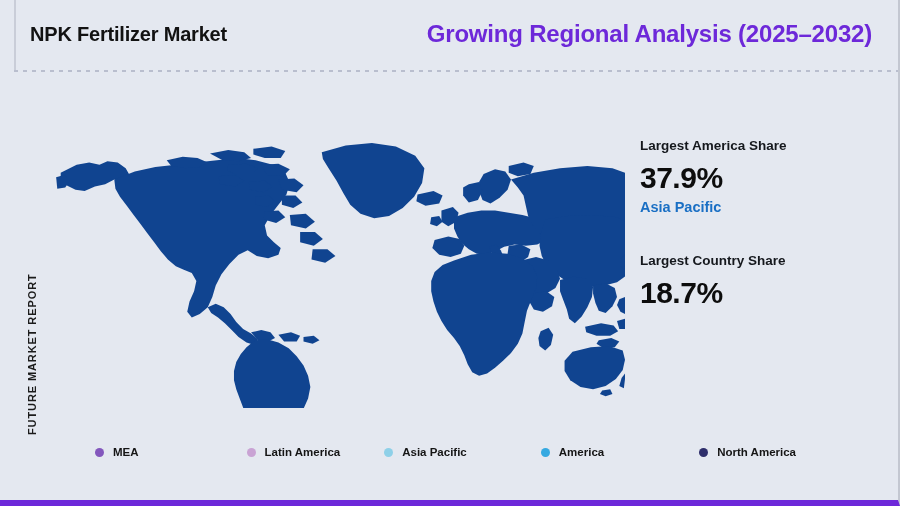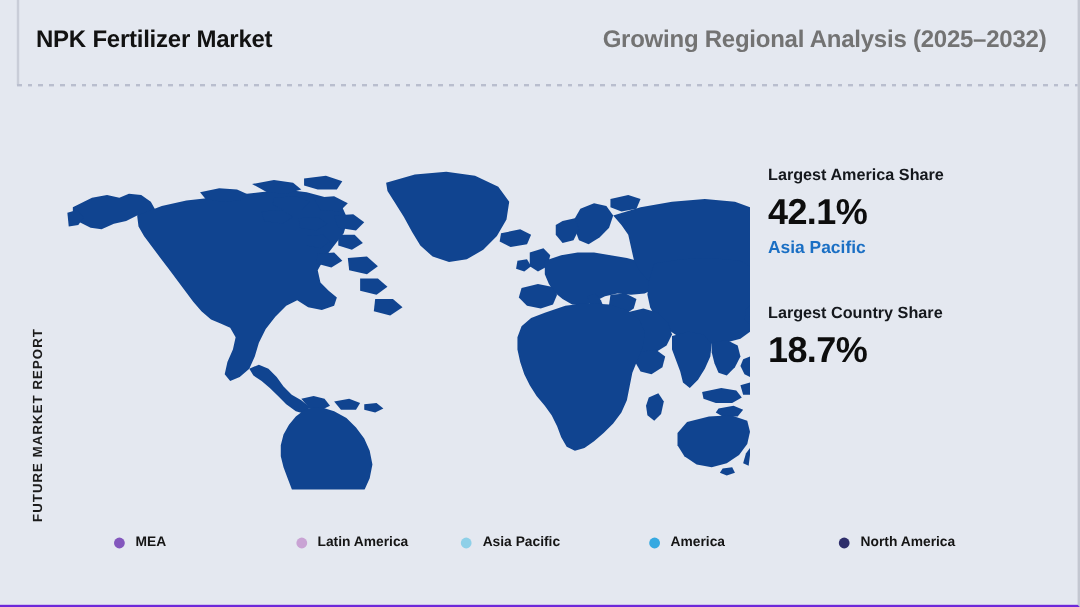--- a/index.html
+++ b/index.html
@@ -10,21 +10,21 @@
   body {
     font-family: "Liberation Sans", sans-serif;
   }
   .infographic {
     position: relative;
     width: 900px;
     height: 506px;
     background: #e4e8f0;
     box-sizing: border-box;
     border-right: 2px solid #c3c7d1;
-    border-bottom: 2px solid #6d28d9;
+    border-bottom: 6px solid #6d28d9;
     overflow: hidden;
   }
   
   .left-rule {
     position: absolute;
     left: 14px;
     top: 0;
     width: 2px;
     height: 71px;
     background: #c9cdd8;
@@ -45,23 +45,23 @@
     font-weight: bold;
     color: #121212;
     letter-spacing: -0.2px;
     white-space: nowrap;
   }
   .header-title-right {
     position: absolute;
     right: 28px;
     top: 34px;
     transform: translateY(-50%);
-    font-size: 20px;
-    font-weight: bold;
-    color: #737373;
+    font-size: 24px;
+    font-weight: bold;
+    color: #6d28d9;
     letter-spacing: -0.2px;
     white-space: nowrap;
   }
   .header-divider {
     position: absolute;
     left: 14px;
     top: 70px;
     width: 886px;
     height: 2px;
     background-image: repeating-linear-gradient(to right,
@@ -267,21 +267,21 @@
         <path d="M960,500 L974,498 L978,506 L966,510 L956,506 Z"></path>
 
         <path d="M1000,480 L1000,470 L994,478 L990,492 L998,496 Z"></path>
       </g>
     </svg>
   </div>
 
   <div class="stats">
     <div class="stat-block">
       <div class="stat-label">Largest America Share</div>
-      <div class="stat-value">42.1%</div>
+      <div class="stat-value">37.9%</div>
       <div class="stat-region">Asia Pacific</div>
     </div>
     <div class="stat-block">
       <div class="stat-label">Largest Country Share</div>
       <div class="stat-value">18.7%</div>
     </div>
   </div>
 
   <div class="legend">
     <div class="legend-item lg-mea">

